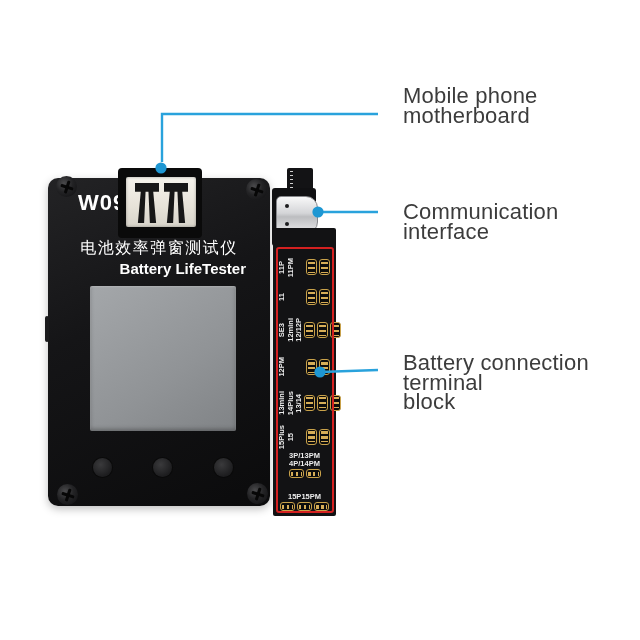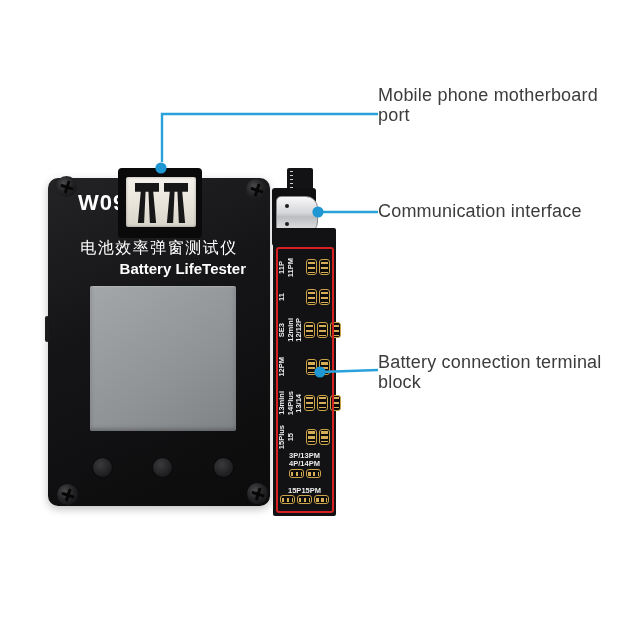--- a/index.html
+++ b/index.html
@@ -3,21 +3,21 @@
 <meta charset="utf-8">
 <style>
   html,body{margin:0;padding:0}
   body{
     width:640px;height:640px;background:#ffffff;position:relative;overflow:hidden;
     font-family:"Liberation Sans", sans-serif;
   }
   .stage{position:absolute;inset:0}
 
   
-  .ann{position:absolute;left:378px;color:var(--text-dark,#3c3c3c);font-size:18px;line-height:19.5px;letter-spacing:.2px}
+  .ann{position:absolute;left:403px;color:var(--text-dark,#3c3c3c);font-size:22px;line-height:19.5px;letter-spacing:.2px}
   .ann1{top:86px}.ann2{top:202px}.ann3{top:353px}
 
   
   .device{position:absolute;left:48px;top:178px;width:222px;height:328px;
     background:linear-gradient(155deg,#232325 0%,#151517 40%,#0b0b0c 100%);
     border-radius:10px;box-shadow:0 3px 8px rgba(0,0,0,.25)}
   .side-notch{position:absolute;left:-3px;top:138px;width:4px;height:26px;background:#1b1b1d;border-radius:2px}
 
   .screw{position:absolute;width:21px;height:21px;border-radius:50%;
     background:radial-gradient(circle at 38% 35%, #4a4a4c 0%, #232325 45%, #0e0e10 100%)}
@@ -71,21 +71,21 @@
   .trow:nth-child(7){height:28px}.trow:nth-child(8){height:34px}
   .trow.rotated{flex-direction:row;justify-content:space-between;padding:0 5px 0 4px}
   .labels{display:flex;align-items:center}
   .rotated .tlabel{writing-mode:vertical-rl;transform:rotate(180deg);font-size:7.5px;font-weight:bold;
     color:#ececec;line-height:1.15;white-space:nowrap}
   .conns{display:flex;gap:2px;align-items:center;justify-content:center}
   .conn{position:relative;width:11px;height:16px;border:1.6px solid var(--gold,#c9a24a);border-radius:3px;
     background:#0c0c0c;box-sizing:border-box}
   .conn::before{content:"";position:absolute;inset:1.5px 1px;
     background:repeating-linear-gradient(180deg,#d6ad57 0 2.5px,#0c0c0c 2.5px 5px)}
-  .trow.horizontal{flex-direction:column;justify-content:center;gap:1px;padding:1px 2px}
+  .trow.horizontal{flex-direction:column;justify-content:flex-end;gap:1px;padding:1px 2px}
   .horizontal .labels{flex-direction:column;align-items:center}
   .horizontal .tlabel{font-size:7.5px;font-weight:bold;color:#ececec;line-height:1.05;white-space:nowrap}
   .horizontal .conn{width:15px;height:9px}
   .horizontal .conn::before{background:repeating-linear-gradient(90deg,#d6ad57 0 2.5px,#0c0c0c 2.5px 5px)}
 
   .redbox{position:absolute;left:276px;top:247px;width:58px;height:266px;box-sizing:border-box;
     border:2.5px solid var(--annotation-red,#d42020);border-radius:3px;pointer-events:none;z-index:5}
 
   
   .overlay{position:absolute;left:0;top:0;z-index:6;pointer-events:none}
@@ -219,21 +219,20 @@
     <polyline points="378,114 162,114 162,162" fill="none" style="stroke:var(--accent-blue)" stroke-width="2.4"></polyline>
     <circle cx="161" cy="168" r="5.6" style="fill:var(--dot-blue)"></circle>
     <line x1="318" y1="212" x2="378" y2="212" style="stroke:var(--accent-blue)" stroke-width="2.4"></line>
     <circle cx="318" cy="212" r="5.6" style="fill:var(--dot-blue)"></circle>
     <line x1="320" y1="372" x2="378" y2="370" style="stroke:var(--accent-blue)" stroke-width="2.4"></line>
     <circle cx="320" cy="372" r="5.6" style="fill:var(--dot-blue)"></circle>
   </svg>
 
   <div class="ann ann1">
     <div>Mobile phone motherboard</div>
-    <div>port</div>
   </div>
   <div class="ann ann2">
     <div>Communication interface</div>
   </div>
   <div class="ann ann3">
     <div>Battery connection terminal</div>
     <div>block</div>
   </div>
 
 </div>

